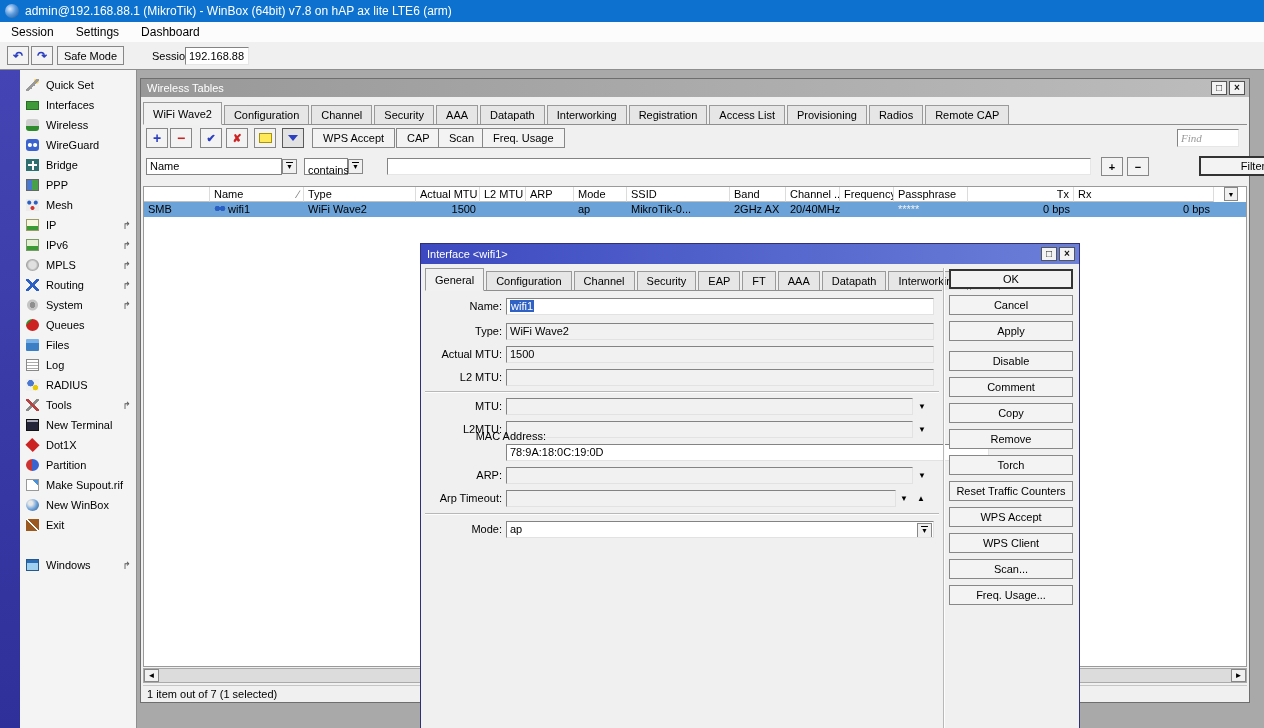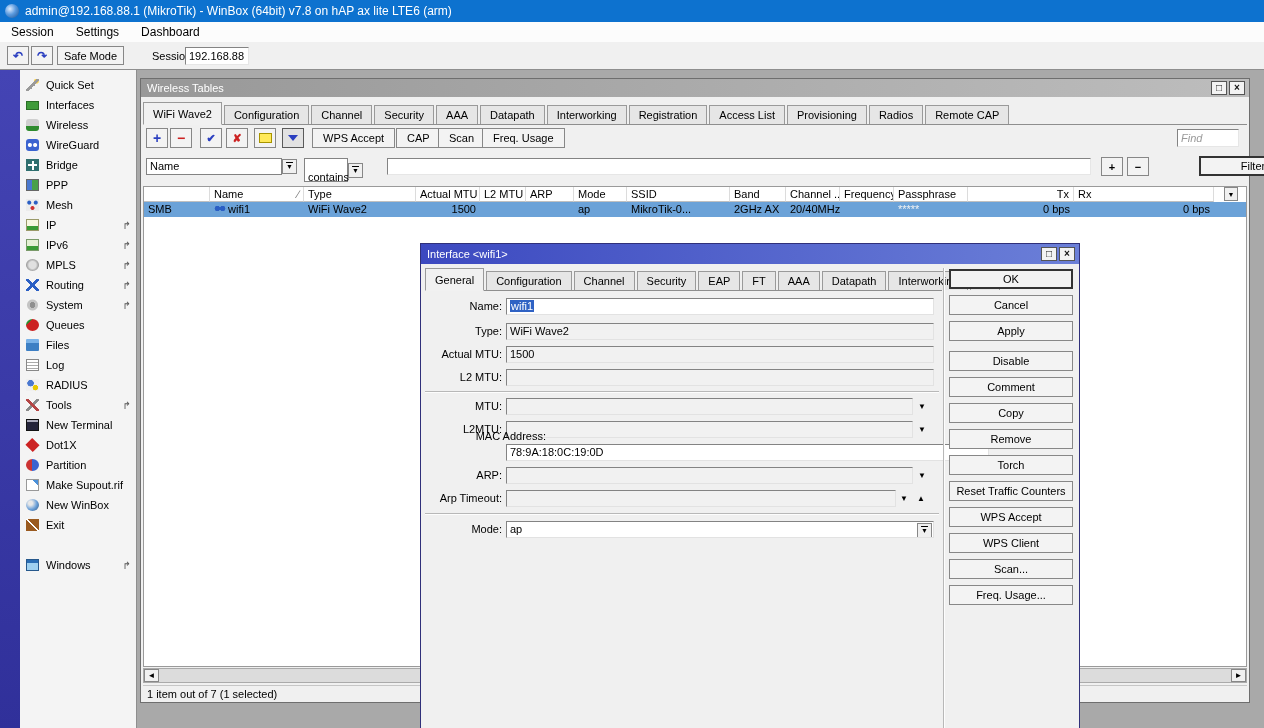--- a/index.html
+++ b/index.html
@@ -282,32 +282,32 @@
       <div class="ibtn" style="left:113px;">
           <span class="note-ic"></span>
         </div>
       <div class="ibtn pressed" style="left:141px;">
           <span class="funnel"></span>
         </div>
       <div class="txtbtn" style="left:171px;">WPS Accept</div>
       <div class="txtbtn" style="left:255px;">CAP</div>
       <div class="txtbtn" style="left:297px;">Scan</div>
       <div class="txtbtn" style="left:341px;">Freq. Usage</div>
-      <input class="field find abs" style="right: 10px; top: 1px; width: 62px; height: 18px;" placeholder="Find">
+      <input class="field find abs" style="right: 10px; top: 1px; width: 62px; height: 18px; font-family: Liberation Serif, serif;" placeholder="Find">
     </div>
 
     <div class="abs" style="left:0;top:79px;right:0;height:24px;">
       <div class="combo" style="left:5px;width:152px;">
         <div class="cval field" style="width:136px;background:#fff;border:1px solid #838383;padding:0 3px;">Name</div>
         <span class="cbtn">
             <span>▼</span>
           </span>
       </div>
       <div class="combo" style="left:163px;width:76px;">
-        <div class="cval field" style="width:44px;background:#fff;border:1px solid #838383;padding:11px 3px;">contains</div>
+        <div class="cval field" style="width:44px;background:#fff;border:1px solid #838383;padding:4px 3px;">contains</div>
         <span class="cbtn">
             <span>▼</span>
           </span>
       </div>
       <input class="field abs" style="left: 246px; top: 0px; width: 704px; height: 17px;" value="">
       <div class="ibtn" style="left:960px;top:-1px;height:19px;">
           <span>+</span>
         </div>
       <div class="ibtn" style="left:986px;top:-1px;height:19px;">
           <span>−</span>

